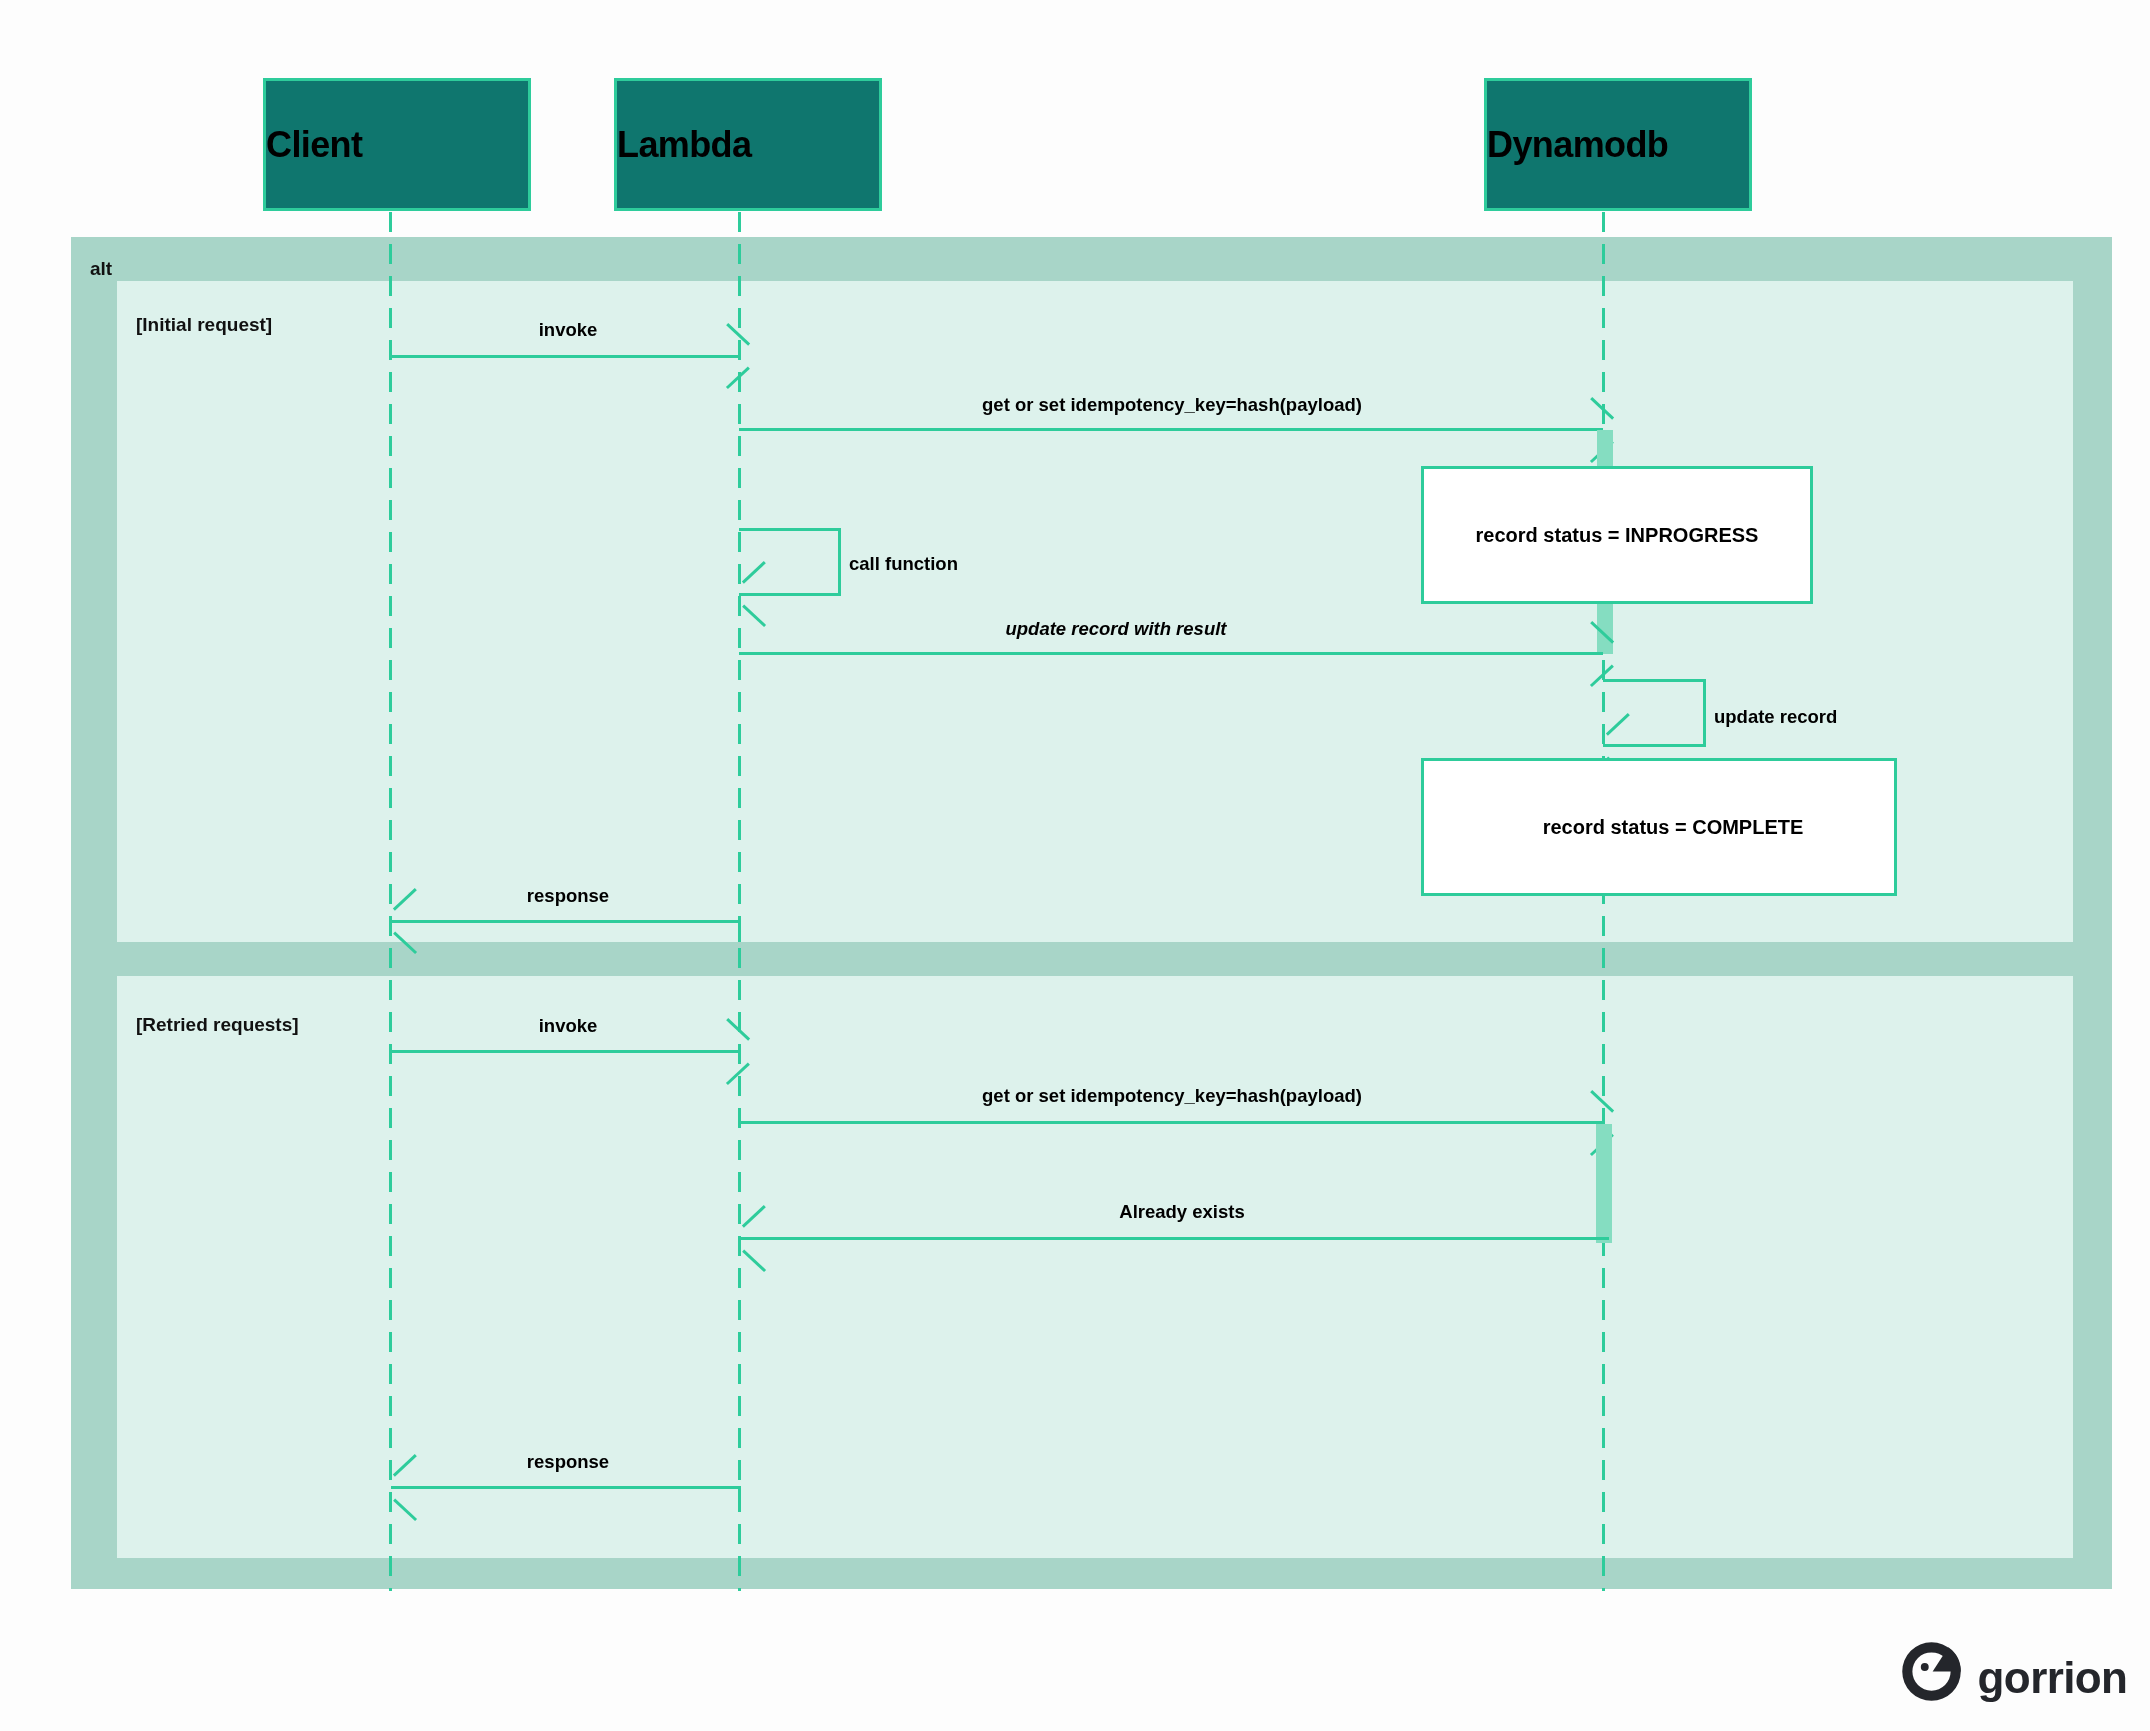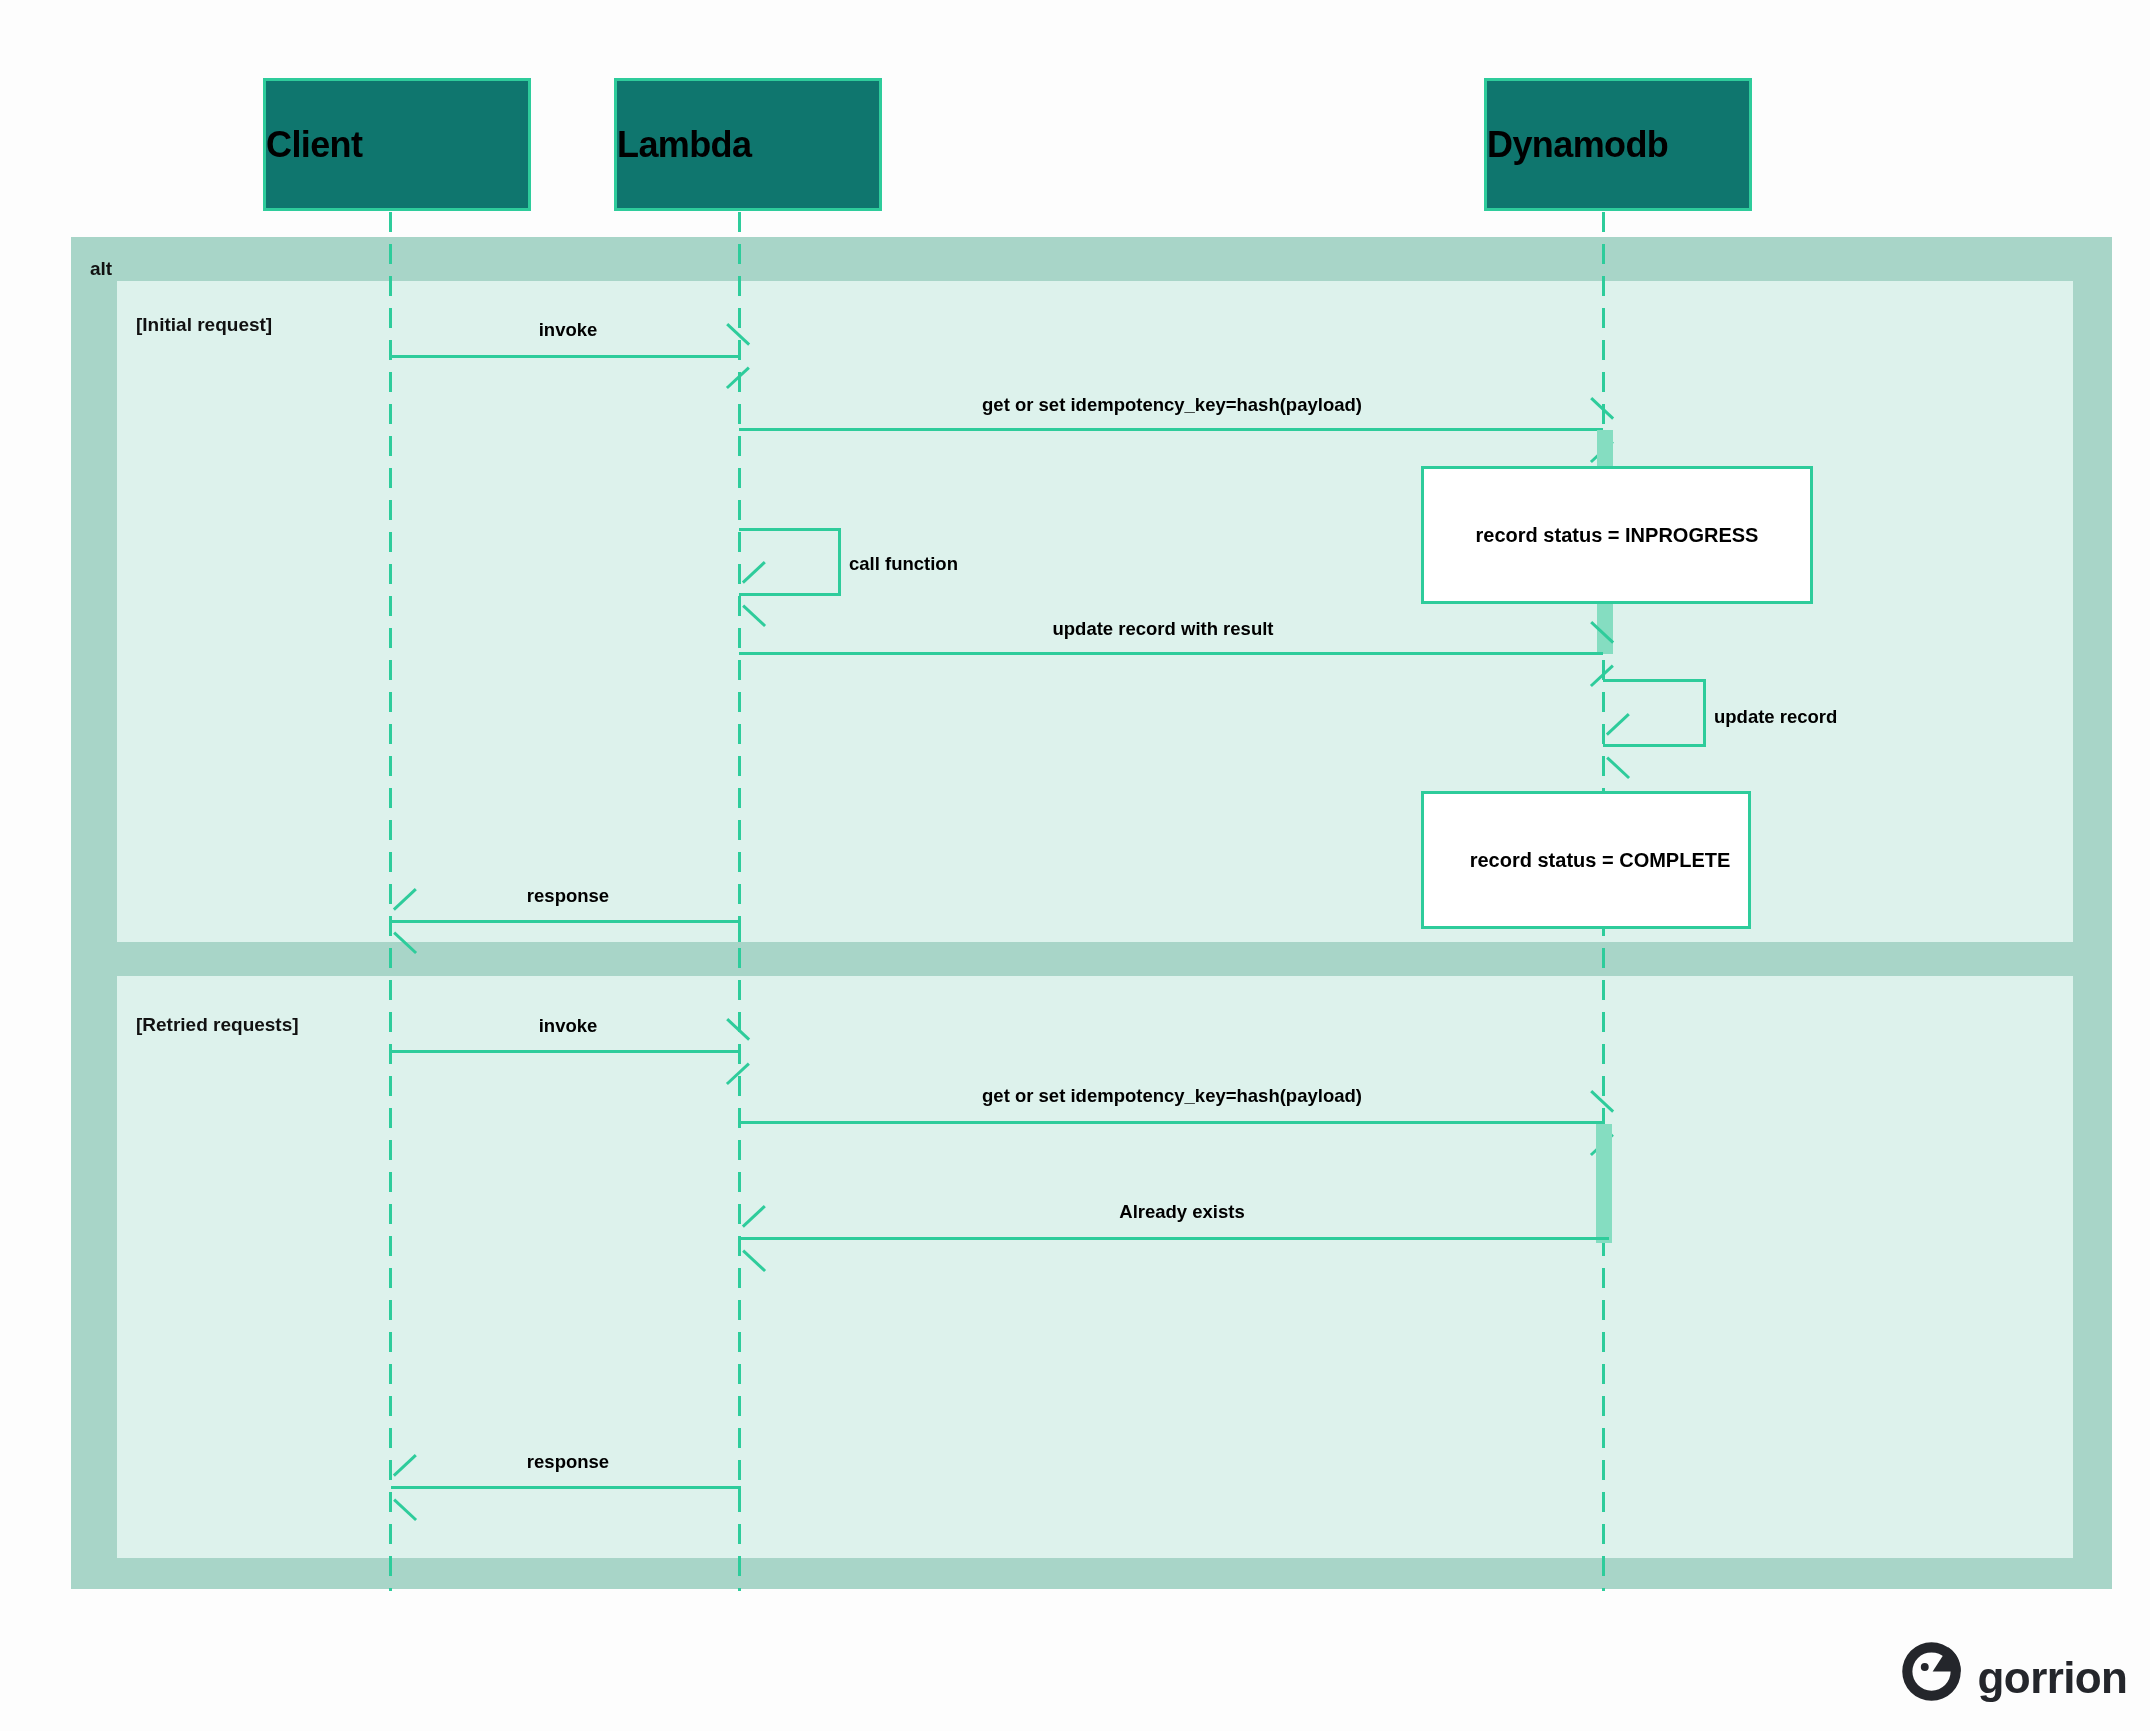--- a/index.html
+++ b/index.html
@@ -187,33 +187,33 @@
     <span class="note-text">record status = INPROGRESS</span>
   </div>
 
   <div class="msg-line" style="left:739px; top:528px; width:102px;"></div>
   <div class="msg-vline" style="left:838px; top:528px; height:68px;"></div>
   <div class="msg-line" style="left:739px; top:593px; width:102px;"></div>
   <div class="head" style="left:743px; top:581px; transform:rotate(-43deg); transform-origin:0% 50%;"></div>
   <div class="head" style="left:743px; top:604px; transform:rotate(43deg); transform-origin:0% 50%;"></div>
   <div class="msg-label" style="left:849px; top:553px; transform:none;">call function</div>
 
-  <div class="msg-label" style="left:1163px; top:618px;">update record with result</div>
+  <div class="msg-label" style="left:1116px; top:618px;font-style:italic;">update record with result</div>
   <div class="msg-line" style="left:739px; top:652px; width:864px;"></div>
   <div class="head" style="left:1583px; top:641px; transform:rotate(43deg); transform-origin:100% 50%;"></div>
   <div class="head" style="left:1583px; top:664px; transform:rotate(-43deg); transform-origin:100% 50%;"></div>
 
   <div class="msg-line" style="left:1603px; top:679px; width:102px;"></div>
   <div class="msg-vline" style="left:1703px; top:679px; height:68px;"></div>
   <div class="msg-line" style="left:1603px; top:744px; width:102px;"></div>
   <div class="head" style="left:1607px; top:733px; transform:rotate(-43deg); transform-origin:0% 50%;"></div>
   <div class="head" style="left:1607px; top:756px; transform:rotate(43deg); transform-origin:0% 50%;"></div>
   <div class="msg-label" style="left:1714px; top:706px; transform:none;">update  record</div>
 
-  <div class="note" style="left:1421px; top:791px; width:330px; height:138px;padding-left:28px;">
+  <div class="note" style="left:1421px; top:758px; width:476px; height:138px;padding-left:28px;">
     <span class="note-text">record status = COMPLETE</span>
   </div>
 
   <div class="msg-label" style="left:568px; top:885px;">response</div>
   <div class="msg-line" style="left:391px; top:920px; width:348px;"></div>
   <div class="msg-vline" style="left:738px; top:920px; height:22.4px;"></div>
   <div class="head" style="left:394px; top:908px; transform:rotate(-43deg); transform-origin:0% 50%;"></div>
   <div class="head" style="left:394px; top:931px; transform:rotate(43deg); transform-origin:0% 50%;"></div>
 
   <div class="msg-label" style="left:568px; top:1015px;">invoke</div>

